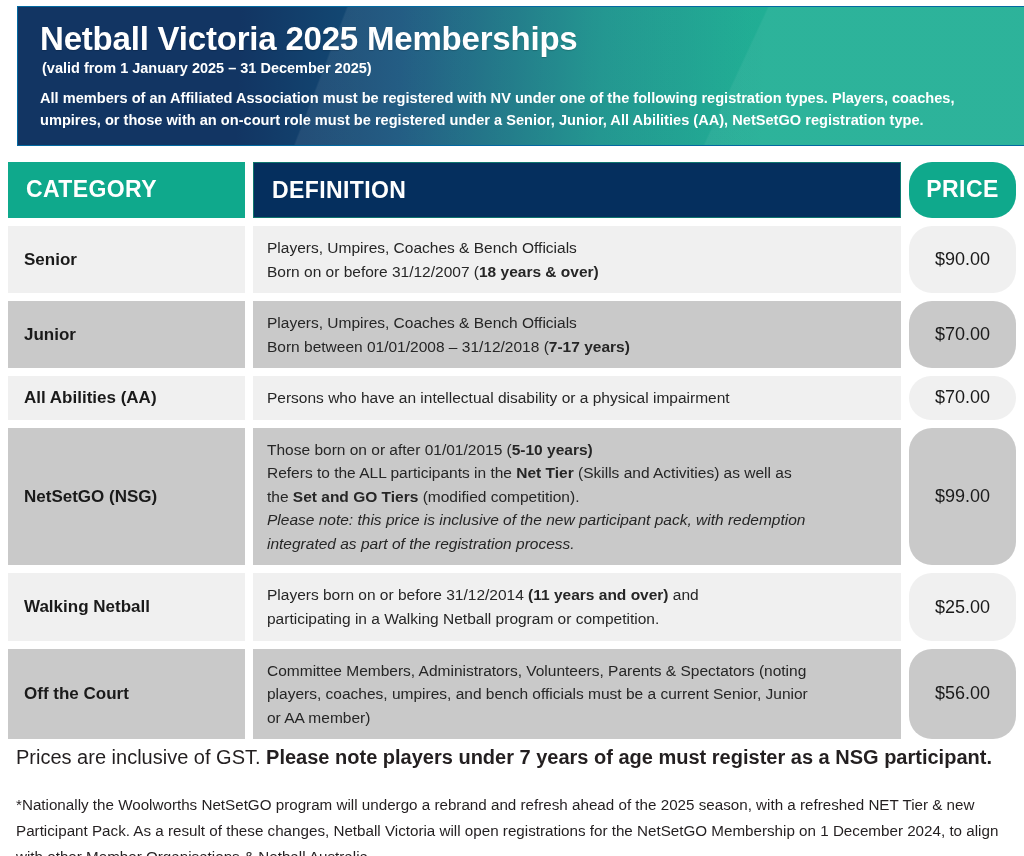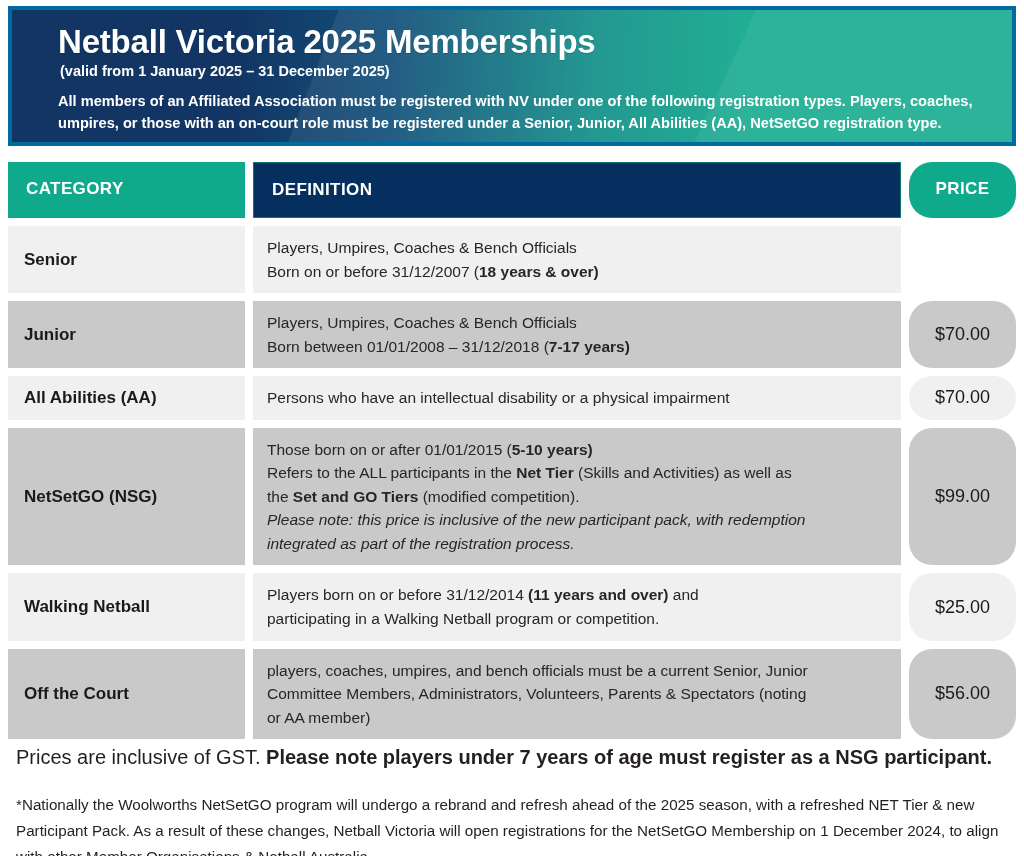--- a/index.html
+++ b/index.html
@@ -19,28 +19,27 @@
   .page {
     position: relative;
     width: 1024px;
     height: 856px;
     background: #ffffff;
   }
 
   
   .banner {
     position: absolute;
-    left: 8px;
+    left: 17px;
     top: 6px;
     width: 1008px;
     height: 140px;
-    border: 4px solid #0369a1;
+    border: 1px solid #0369a1;
     overflow: hidden;
     background: #0fa98c;
-    padding-left: 24px;
   }
   .banner-bg {
     position: absolute;
     inset: 0;
     background: linear-gradient(92deg,
         #123563 0%,
         #123563 22%,
         #12507a 38%,
         #128f88 58%,
         #0fa98c 74%,
@@ -107,21 +106,21 @@
   .col-cat   { width: 237px; flex: 0 0 237px; }
   .col-def   { width: 648px; flex: 0 0 648px; margin-left: 8px; }
   .col-price { width: 107px; flex: 0 0 107px; margin-left: 8px; border-radius: 23px; }
 
   
   .hrow .cell {
     display: flex;
     align-items: center;
     color: #ffffff;
     font-weight: bold;
-    font-size: 17px;
+    font-size: 23px;
     letter-spacing: 0.4px;
     height: 54px;
     padding: 0 18px;
   }
   .hrow .col-cat   { background: #0fa98c; }
   .hrow .col-def   { background: #052f5e; border: 1px solid #0f766e; }
   .hrow .col-price { background: #0fa98c; justify-content: center; padding: 0; }
   .hrow .col-price .cell { justify-content: center; padding: 0; width: 100%; }
 
   
@@ -217,20 +216,23 @@
             <div class="cell cat-cell">Senior</div>
           </div>
           <div class="col-def">
             <div class="cell def-cell">
               <div>
                 <div><span>Players, Umpires, Coaches &amp; Bench Officials</span></div>
                 <div><span>Born on or before 31/12/2007 (</span><span class="b">18 years &amp; over)</span></div>
               </div>
             </div>
           </div>
+          <div class="col-price">
+            <div class="cell price-cell">$90.00</div>
+          </div>
         </div>
         <div class="row drow tone-dark">
           <div class="col-cat">
             <div class="cell cat-cell">Junior</div>
           </div>
           <div class="col-def">
             <div class="cell def-cell">
               <div>
                 <div><span>Players, Umpires, Coaches &amp; Bench Officials</span></div>
                 <div><span>Born between 01/01/2008 – 31/12/2018 (</span><span class="b">7-17 years)</span></div>
@@ -291,22 +293,22 @@
             <div class="cell price-cell">$25.00</div>
           </div>
         </div>
         <div class="row drow tone-dark">
           <div class="col-cat">
             <div class="cell cat-cell">Off the Court</div>
           </div>
           <div class="col-def">
             <div class="cell def-cell">
               <div>
+                <div><span>Committee Members, Administrators, Volunteers, Parents &amp; Spectators (noting</span></div>
                 <div><span>players, coaches, umpires, and bench officials must be a current Senior, Junior</span></div>
-                <div><span>Committee Members, Administrators, Volunteers, Parents &amp; Spectators (noting</span></div>
                 <div><span>or AA member)</span></div>
               </div>
             </div>
           </div>
           <div class="col-price">
             <div class="cell price-cell">$56.00</div>
           </div>
         </div>
       </div>
   </div>

